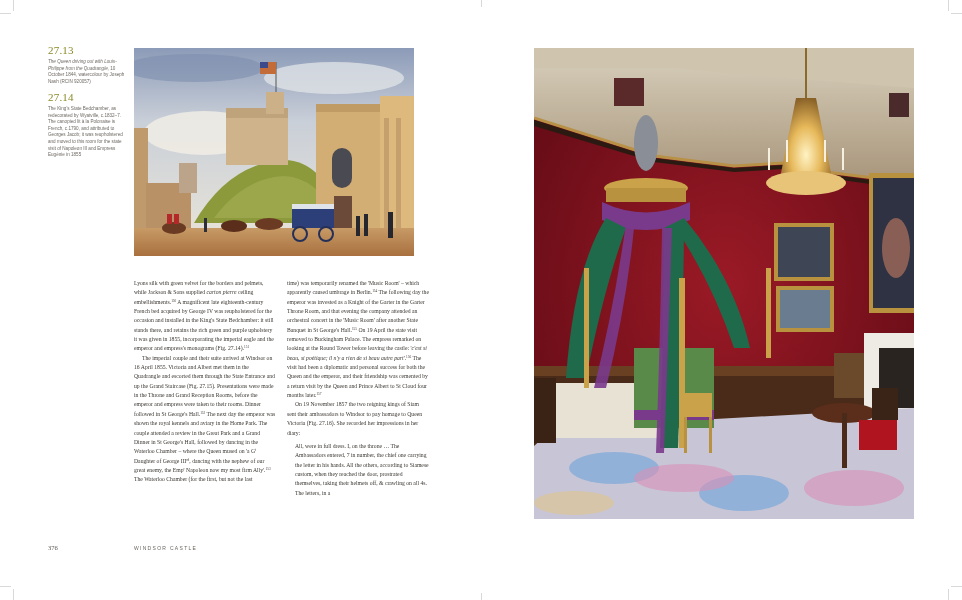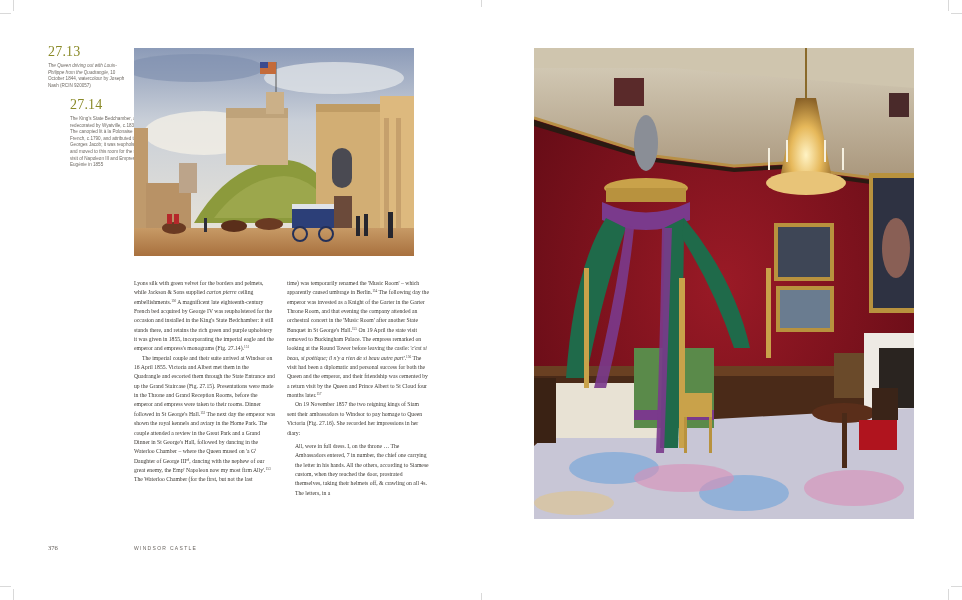--- a/index.html
+++ b/index.html
@@ -5,21 +5,21 @@
   html, body { margin: 0; padding: 0; }
   body {
     width: 962px; height: 600px; background: #ffffff;
     position: relative; overflow: hidden;
     font-family: "Liberation Serif", "DejaVu Serif", serif;
     color: #3a3632;
   }
   .crop { position: absolute; background: #d9d9d9; }
   .caption-block { position: absolute; left: 48px; width: 78px; }
   .fig-num {
-    font-family: "Liberation Serif", serif; font-size: 14px;
+    font-family: "Liberation Serif", serif; font-size: 11px;
     color: #8a8a28; letter-spacing: 0.2px; margin: 0 0 3px 0;
   }
   .fig-cap {
     font-family: "Liberation Sans", sans-serif; font-size: 4.6px;
     line-height: 6.6px; color: #6f6a64; margin: 0;
   }
   .fig-cap i { font-style: italic; }
   .figure { position: absolute; overflow: hidden; }
   .body-col {
     position: absolute; top: 279px; width: 142px;
@@ -51,21 +51,21 @@
 <div class="crop" style="left:0;top:586px;width:11px;height:1px;"></div>
 <div class="crop" style="left:13px;top:589px;width:1px;height:11px;"></div>
 <div class="crop" style="left:481px;top:593px;width:1px;height:7px;"></div>
 <div class="crop" style="left:951px;top:586px;width:11px;height:1px;"></div>
 <div class="crop" style="left:948px;top:589px;width:1px;height:11px;"></div>
 
 <div class="caption-block" style="top:44px;">
   <div class="fig-num">27.13</div>
   <p class="fig-cap"><i>The Queen driving out with Louis-Philippe from the Quadrangle,</i> <span>10 October 1844, watercolour by Joseph Nash (RCIN 920057)</span></p>
 </div>
-<div class="caption-block" style="top:97px;margin-left:22px;">
+<div class="caption-block" style="top:91px;">
   <div class="fig-num">27.14</div>
   <p class="fig-cap">The King's State Bedchamber, as redecorated by Wyatville, c.1832–7. The canopied lit à la Polonaise is French, c.1790, and attributed to Georges Jacob; it was reupholstered and moved to this room for the state visit of Napoleon III and Empress Eugénie in 1855</p>
 </div>
 
 <div class="figure" style="left:134px;top:48px;width:280px;height:208px;">
   <svg width="280" height="208" viewBox="0 0 280 208">
     <defs>
       <linearGradient id="sky" x1="0" y1="0" x2="0" y2="1">
         <stop offset="0" stop-color="#8c9bb8"></stop>
           <stop offset="0.35" stop-color="#c9cfd8"></stop>

